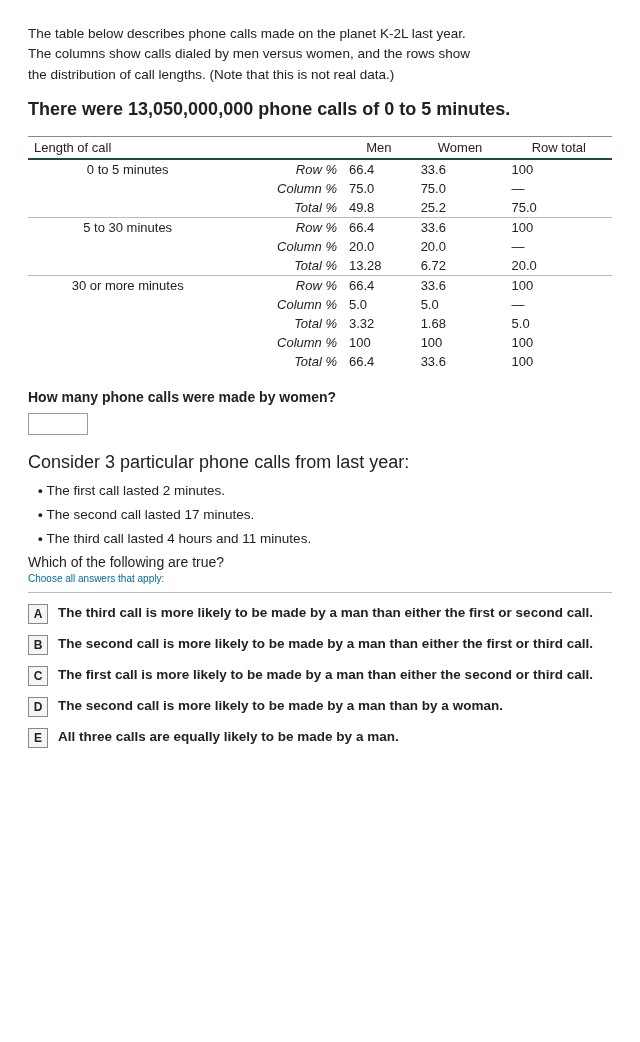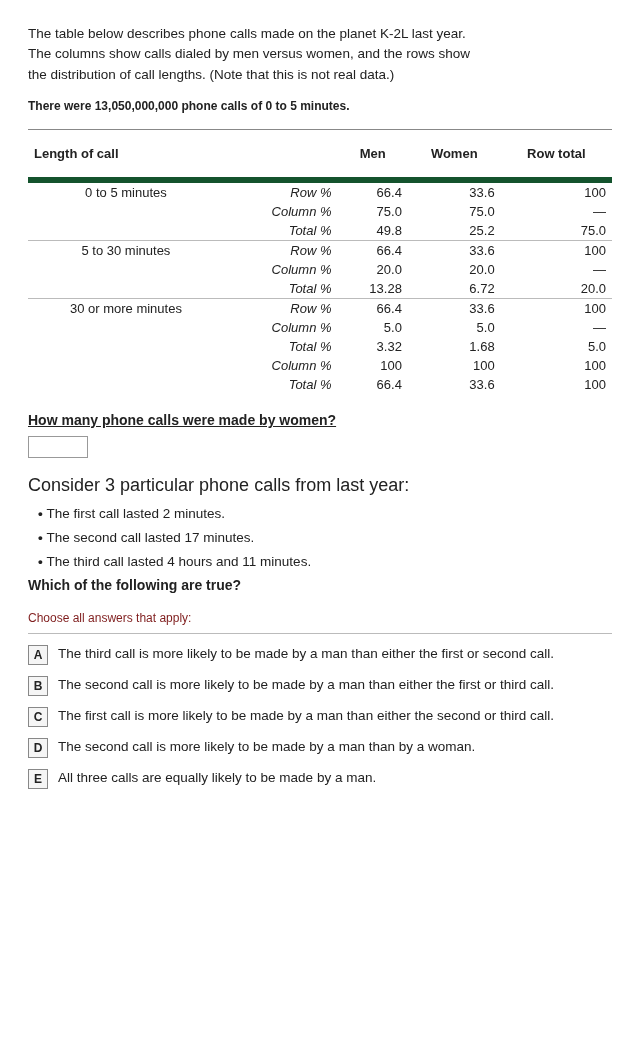--- a/index.html
+++ b/index.html
@@ -11,43 +11,43 @@
       width: 640px;
       min-height: 1042px;
       padding: 24px 28px;
     }
     .intro-text {
       font-size: 13.5px;
       line-height: 1.5;
       margin-bottom: 14px;
     }
     .highlight-line {
-      font-size: 12px;
+      font-size: 18px;
       font-weight: bold;
       margin-bottom: 16px;
     }
     
     .data-table {
       width: 100%;
       border-collapse: collapse;
       margin-bottom: 18px;
       font-size: 13px;
     }
     .data-table th {
       text-align: center;
-      font-weight: bold;
-      border-bottom: 6px solid #14532d;
-      padding: 16px 6px;
+      font-weight: normal;
+      border-bottom: 2px solid #14532d;
+      padding: 3px 6px;
     }
     .data-table th.left-header {
       text-align: left;
     }
     .data-table td {
       padding: 2px 6px;
-      text-align: right;
+      text-align: left;
     }
     .data-table td.row-label {
       text-align: right;
       font-style: italic;
     }
     .data-table td.category-label {
       text-align: center;
       vertical-align: middle;
     }
     .data-table tr.category-row td {
@@ -55,21 +55,20 @@
     }
     .data-table .header-row th {
       border-top: 1px solid #888;
     }
 
     
     .question-text {
       font-size: 14px;
       font-weight: bold;
       margin-bottom: 8px;
-      text-decoration: underline;
     }
     .answer-box {
       width: 60px;
       height: 22px;
       border: 1px solid #999;
       display: inline-block;
       margin-bottom: 14px;
     }
     .consider-text {
       font-size: 18px;
@@ -84,27 +83,27 @@
       margin-bottom: 4px;
       font-size: 13.5px;
       line-height: 1.5;
     }
     .bullet-list li::before {
       content: "• ";
       font-weight: bold;
     }
     .which-true {
       font-size: 14px;
-      font-weight: bold;
-      margin-bottom: 18px;
+      font-weight: normal;
+      margin-bottom: 3px;
     }
     .choose-all {
-      font-size: 12px;
+      font-size: 10px;
       margin-bottom: 8px;
-      color: #7f1d1d;
+      color: #0369a1;
     }
     hr.section-divider {
       border: none;
       border-top: 1px solid #bbb;
       margin-bottom: 10px;
     }
     
     .option {
       display: flex;
       align-items: flex-start;
@@ -121,20 +120,21 @@
       border: 1px solid #888;
       font-size: 12px;
       font-weight: bold;
       margin-right: 10px;
       flex-shrink: 0;
       margin-top: 1px;
       background: #f5f5f5;
     }
     .option-text {
       flex: 1;
+      font-weight: bold;
     }
   </style>
 </head>
 <body>
 
 
 
 <p class="intro-text">
   <span>The table below describes phone calls made on the planet K-2L last year.</span><br>
   <span>The columns show calls dialed by men versus women, and the rows show</span><br>

